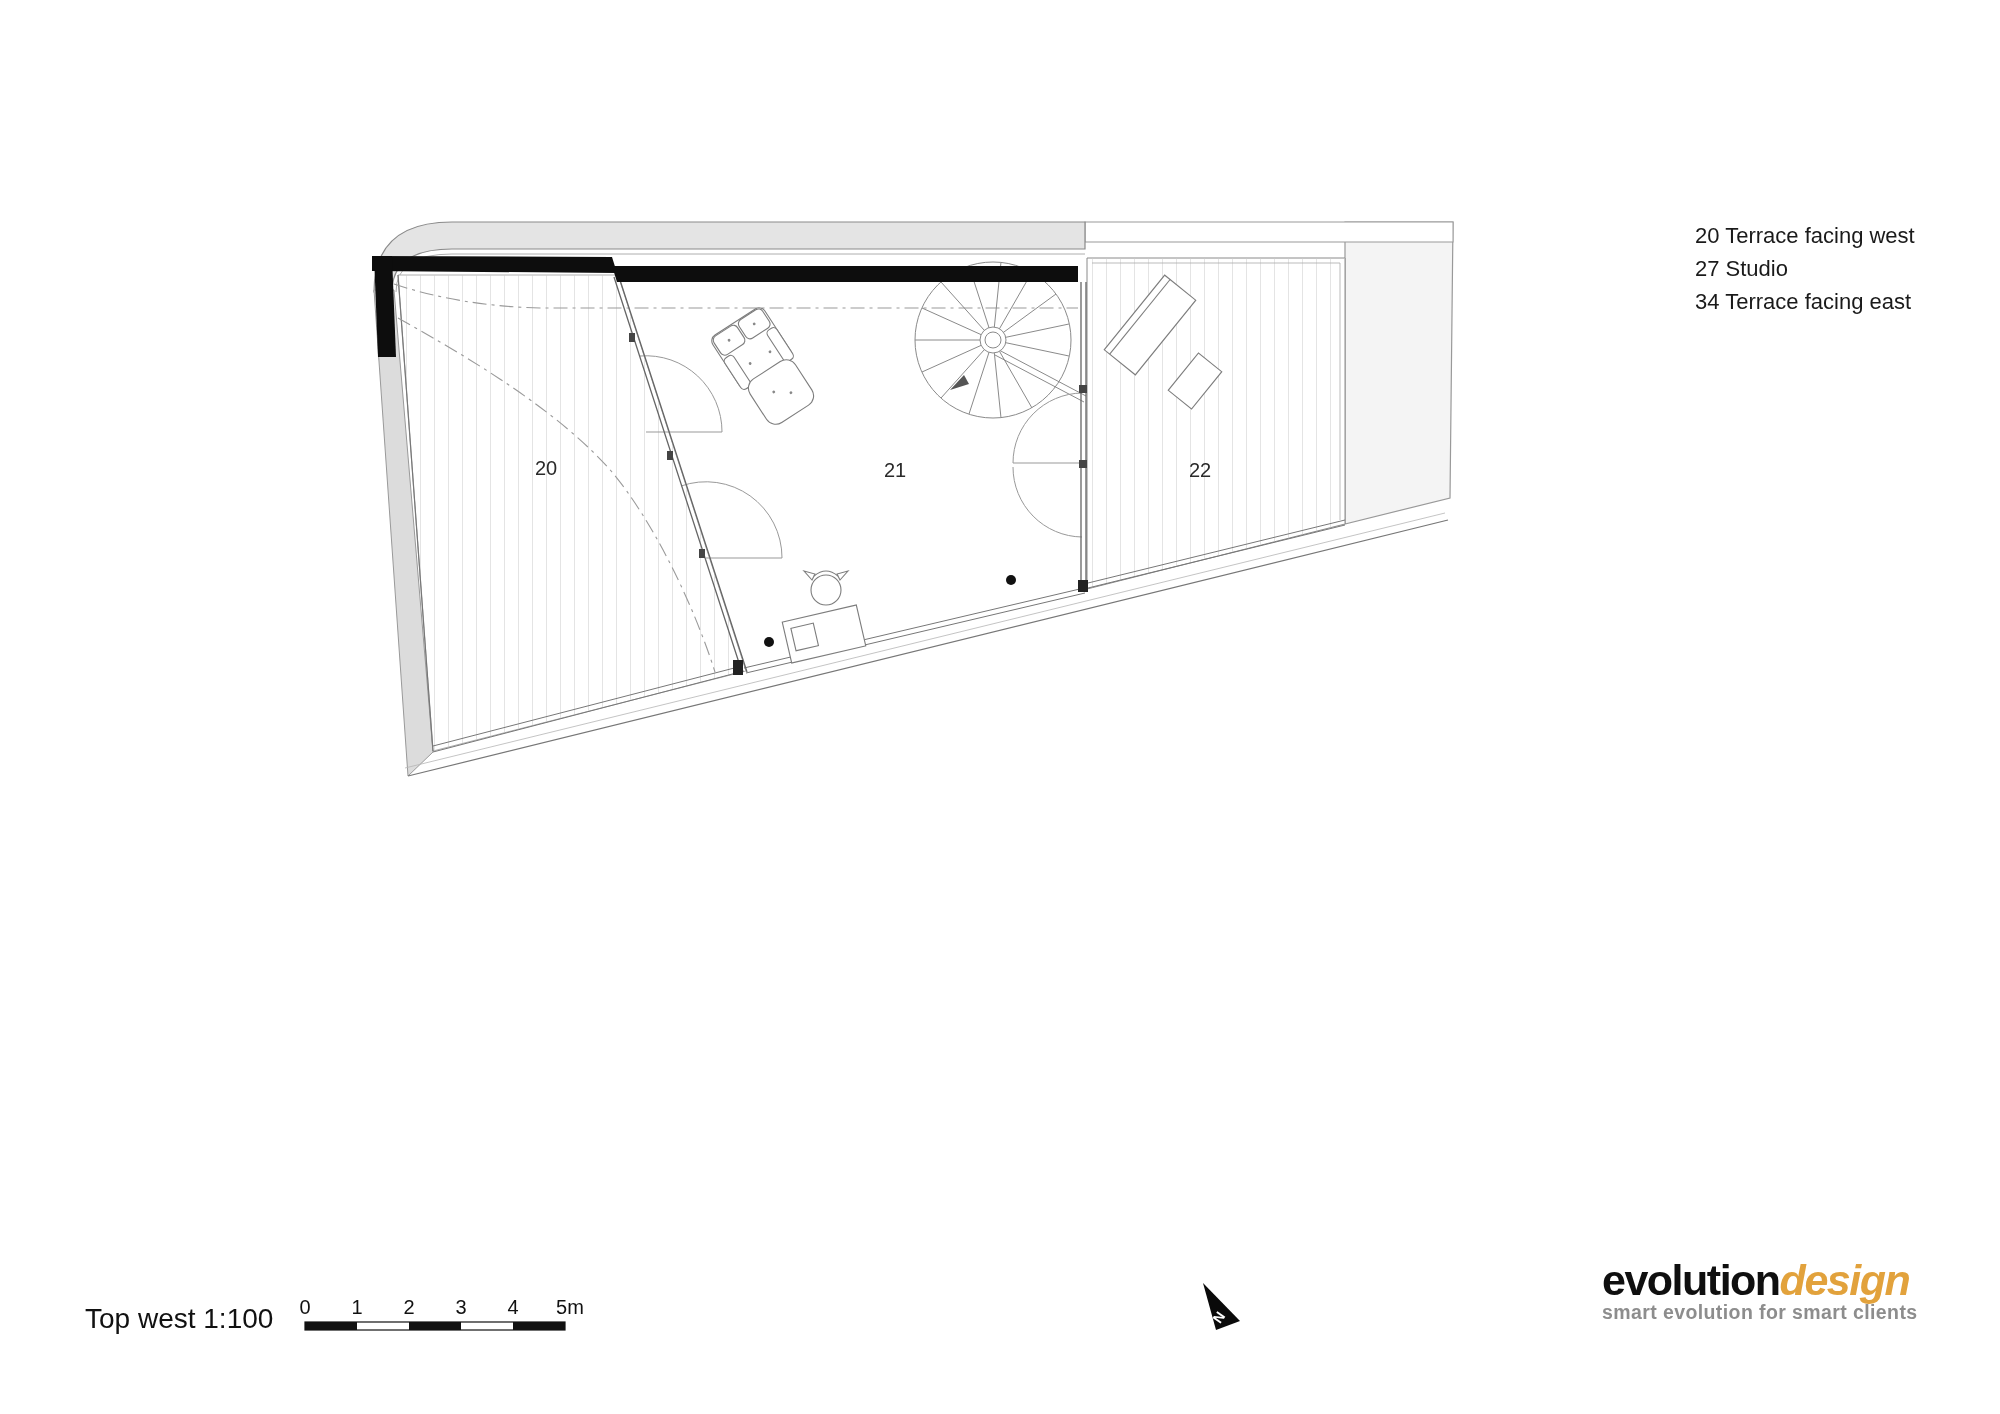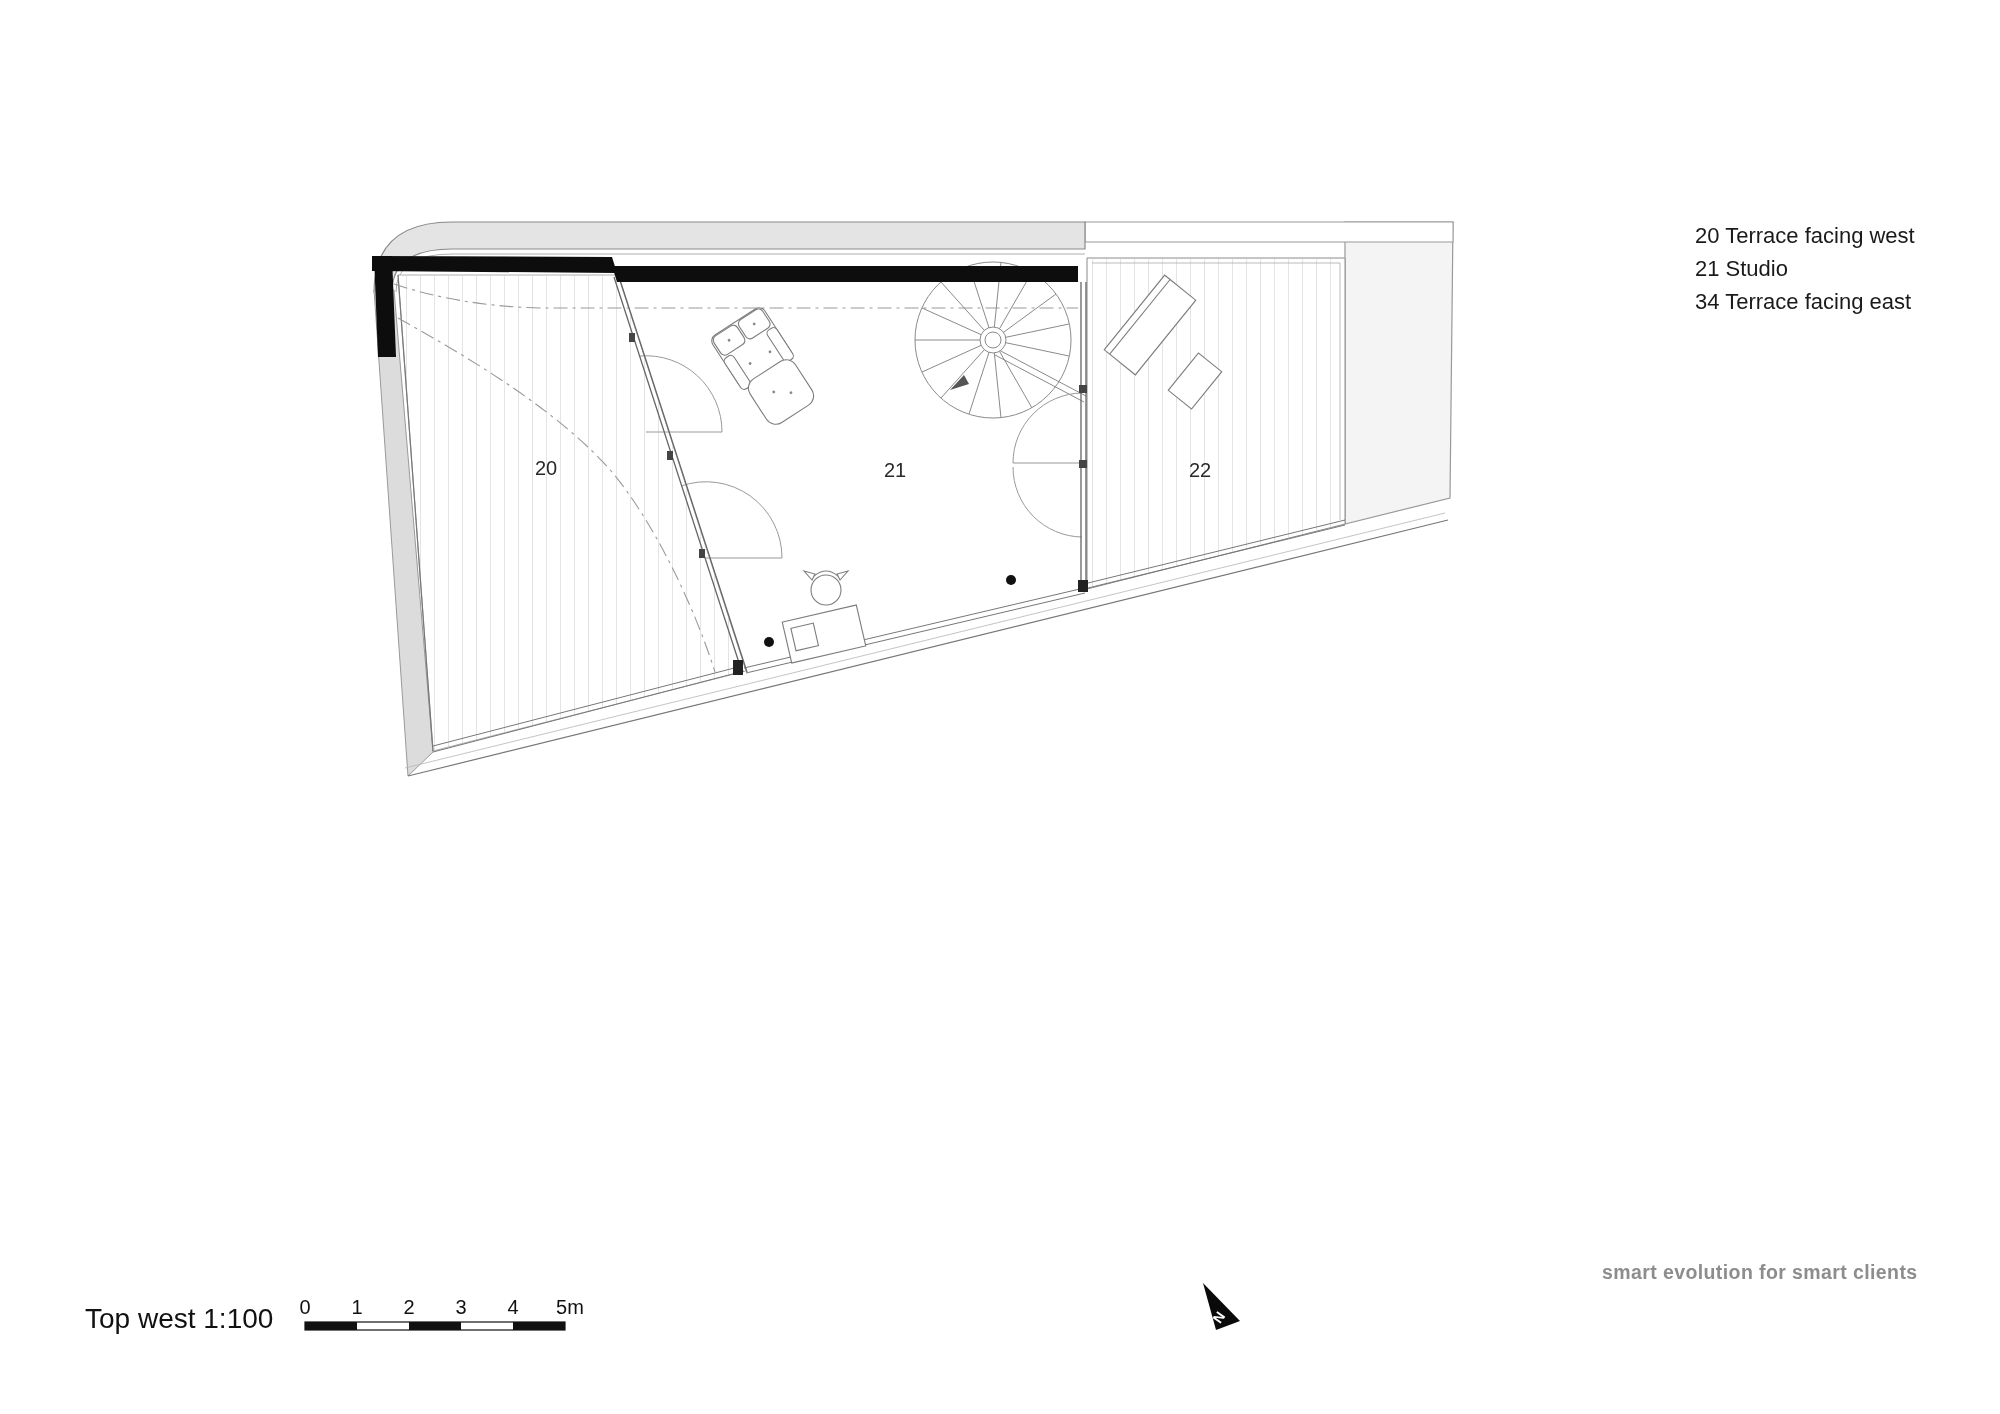--- a/index.html
+++ b/index.html
@@ -188,21 +188,22 @@
   </g>
 
   <g>
     <polygon points="1203,1283 1240,1321 1216,1330" fill="#0a0a0a"></polygon>
     <text x="1223" y="1320" transform="rotate(-55 1223 1320)" text-anchor="middle" fill="#ffffff" font-size="14" font-weight="bold">N</text>
   </g>
 </svg>
 
 <div class="legend">
   <div>20 Terrace facing west</div>
-  <div>21 Studio</div>
+  <div>27 Studio</div>
   <div>34 Terrace facing east</div>
 </div>
 
 <div class="drawing-title">Top west 1:100</div>
 
 <div class="logo">
+  <div class="brand"><span class="primary">evolution</span><span class="secondary">design</span></div>
   <div class="tagline">smart evolution for smart clients</div>
 </div>
 
 </body></html>

